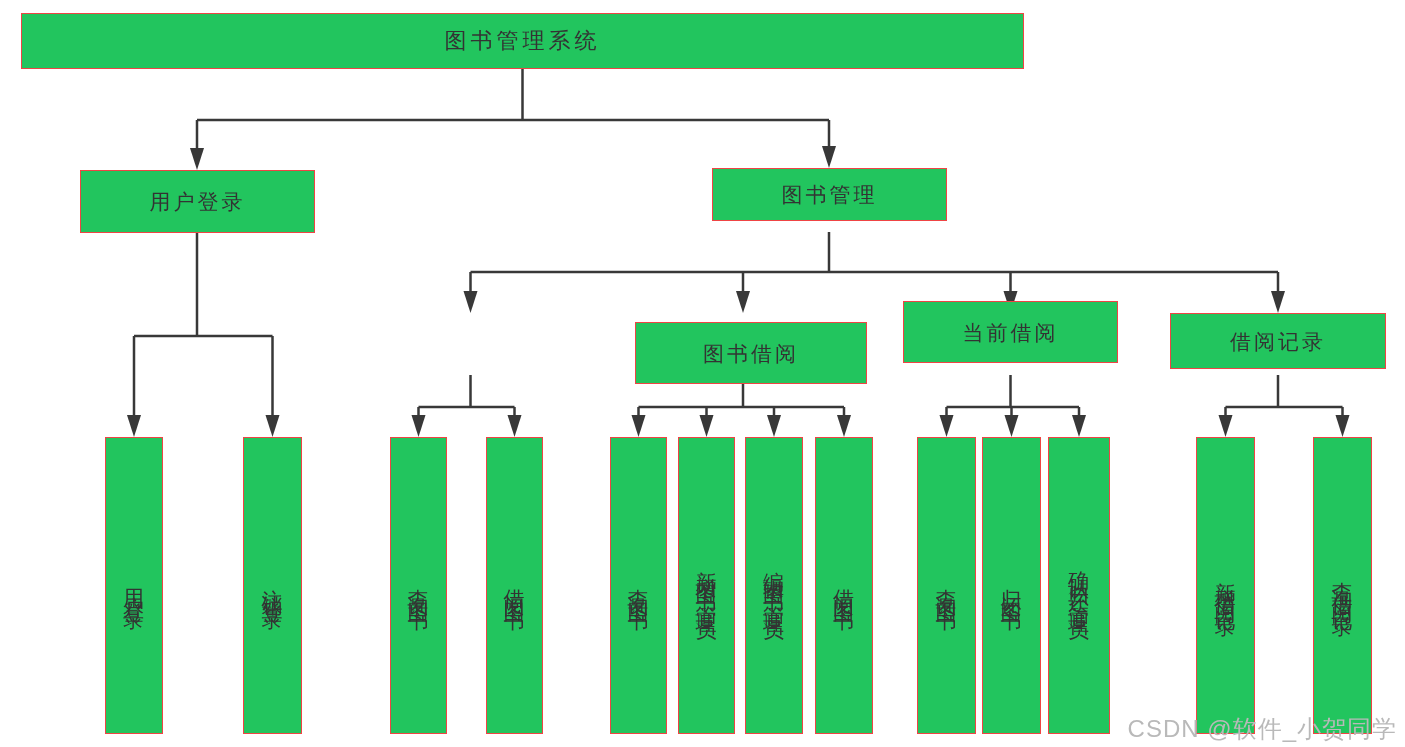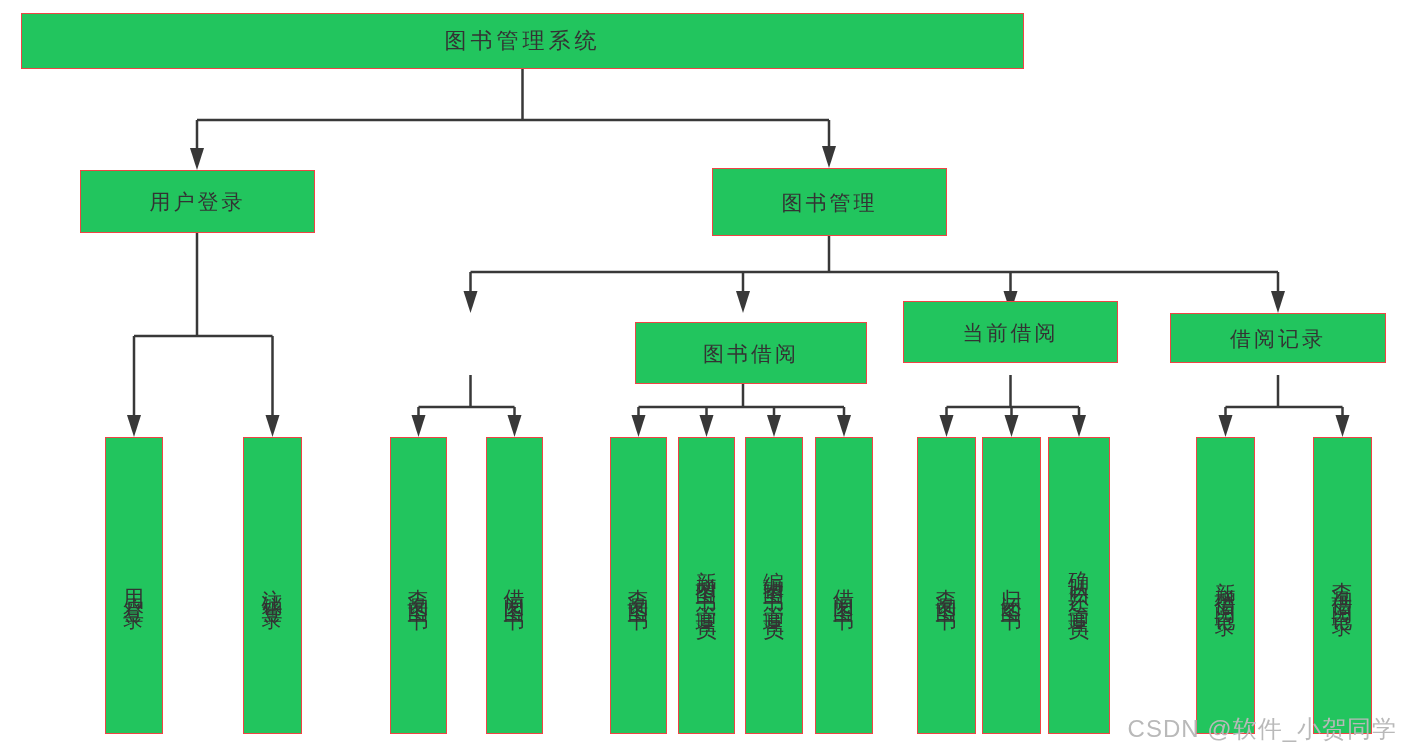--- a/index.html
+++ b/index.html
@@ -83,25 +83,25 @@
       <polygon points="1004.5,415 1018.5,415 1011.5,437"></polygon>
       <polygon points="1072,415 1086,415 1079,437"></polygon>
       <polygon points="1218.5,415 1232.5,415 1225.5,437"></polygon>
       <polygon points="1335.5,415 1349.5,415 1342.5,437"></polygon>
     </g>
   </svg>
 
   <div class="box root-box" style="left:21px;top:13px;width:1003px;height:56px;">图书管理系统</div>
 
   <div class="box h-box" style="left:80px;top:170px;width:235px;height:63px;">用户登录</div>
-  <div class="box h-box" style="left:712px;top:168px;width:235px;height:68px;">图书管理</div>
+  <div class="box h-box" style="left:712px;top:168px;width:235px;height:53px;">图书管理</div>
 
   <div class="box h-box" style="left:635px;top:322px;width:232px;height:62px;">图书借阅</div>
   <div class="box h-box" style="left:903px;top:301px;width:215px;height:62px;">当前借阅</div>
-  <div class="box h-box" style="left:1170px;top:313px;width:216px;height:50px;">借阅记录</div>
+  <div class="box h-box" style="left:1170px;top:313px;width:216px;height:56px;">借阅记录</div>
 
   <div class="box leaf" style="left:105px;width:58px;">用户登录</div>
   <div class="box leaf" style="left:243px;width:59px;">注销登录</div>
 
   <div class="box leaf" style="left:390px;width:57px;">查询图书</div>
   <div class="box leaf" style="left:486px;width:57px;">借阅图书</div>
 
   <div class="box leaf" style="left:610px;width:57px;">查询图书</div>
   <div class="box leaf" style="left:678px;width:57px;">新增图书（管理员）</div>
   <div class="box leaf" style="left:745px;width:58px;">编辑图书（管理员）</div>

